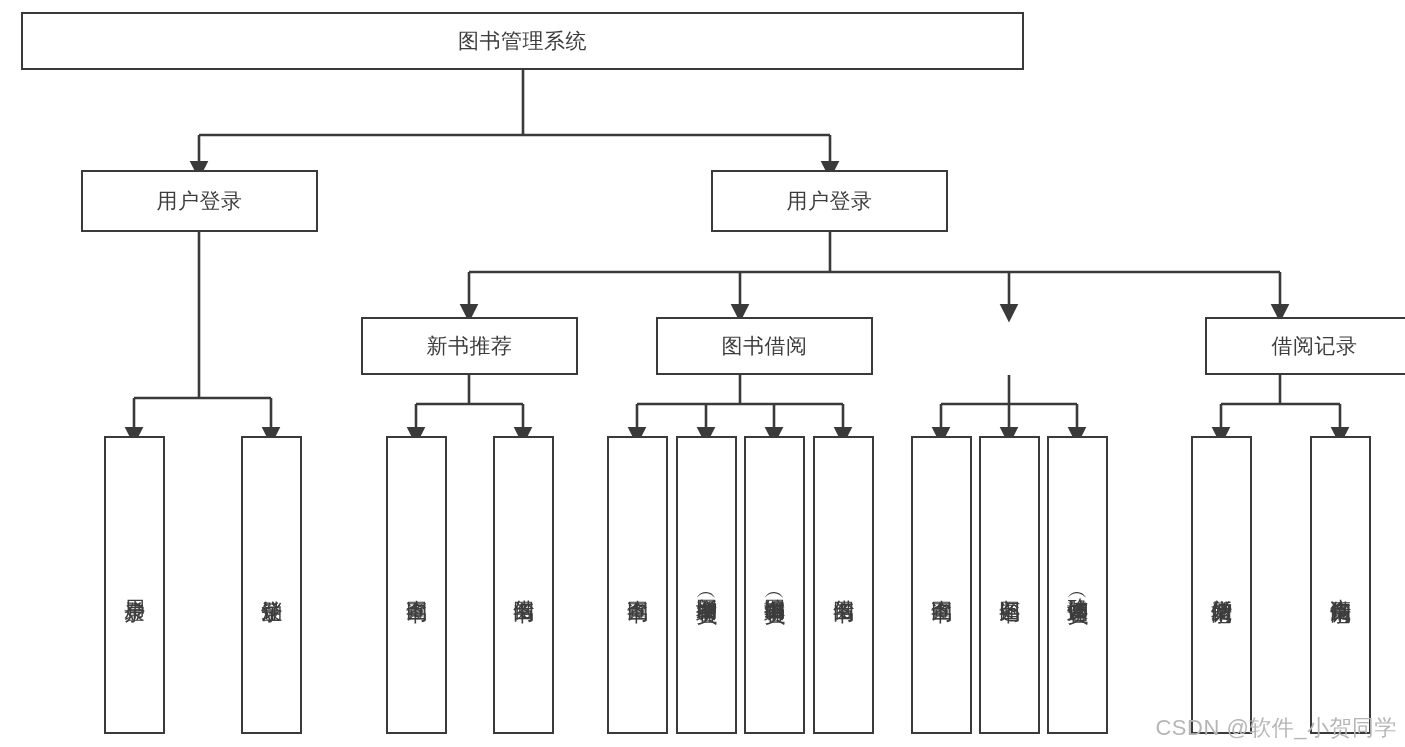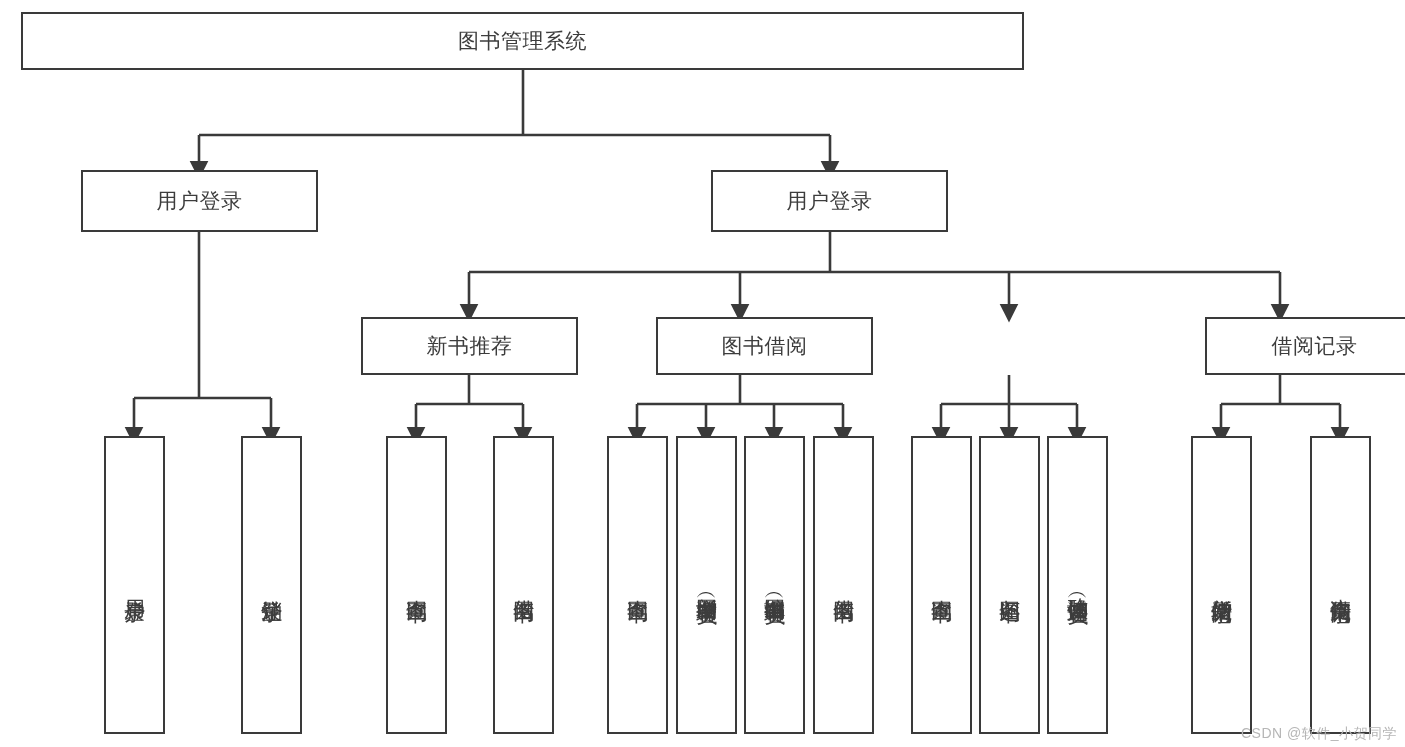--- a/index.html
+++ b/index.html
@@ -53,21 +53,21 @@
     line-height: 1.35;
     letter-spacing: 1px;
     white-space: normal;
     max-height: 275px;
     text-align: center;
   }
   #watermark {
     position: absolute;
     right: 8px;
     bottom: 4px;
-    font-size: 14px;
+    font-size: 22px;
     color: #b6b6b6;
     letter-spacing: 0.5px;
     white-space: nowrap;
   }
 </style>
 </head>
 <body>
 
 <div id="canvas">
 

